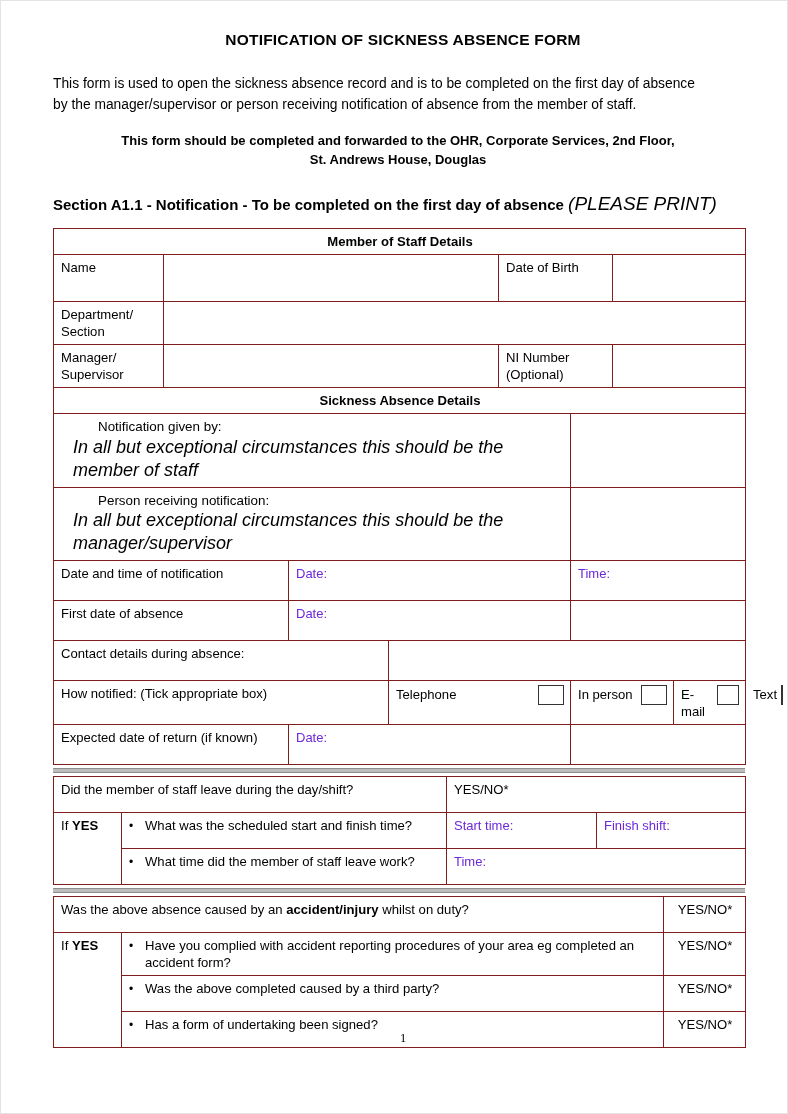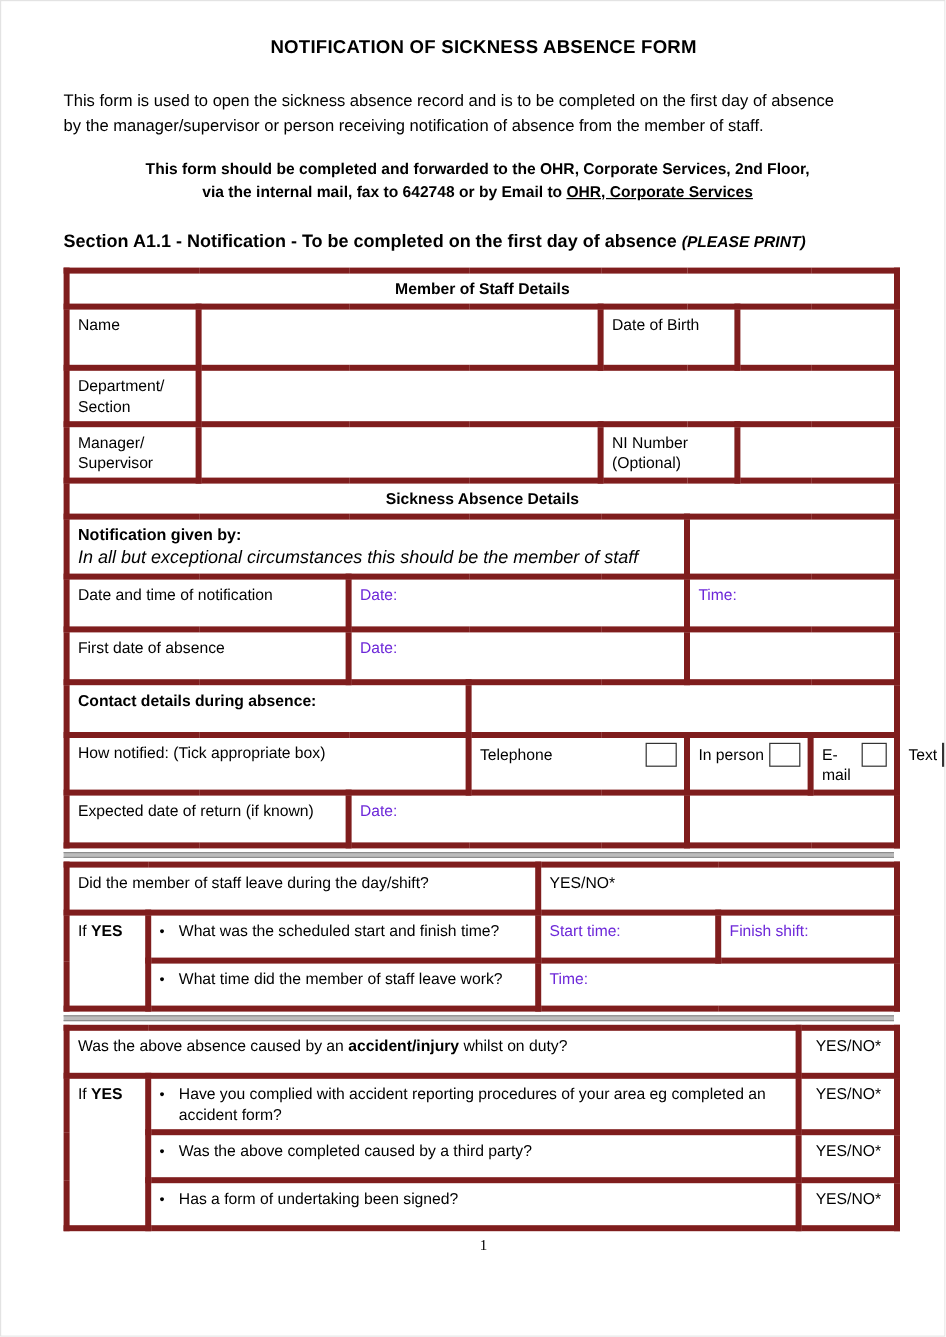--- a/index.html
+++ b/index.html
@@ -53,33 +53,33 @@
     text-decoration: underline;
   }
   .section-head {
     font-size: 15px;
     font-weight: bold;
     margin-top: 24px;
     margin-bottom: 13px;
     white-space: nowrap;
   }
   .section-head .please-print {
-    font-weight: bold;
+    font-weight: normal;
     font-style: italic;
-    font-size: 13px;
+    font-size: 19px;
   }
 
   
   table.form {
     border-collapse: collapse;
     width: 692px;
     table-layout: fixed;
   }
   table.form td {
-    border: 5px solid #7f1d1d;
+    border: 1px solid #7f1d1d;
     vertical-align: top;
     padding: 4px 6px 4px 7px;
     font-size: 13.1px;
     line-height: 1.3;
     background: #ffffff;
   }
   td.bandhead {
     background: #c3c3c3;
     text-align: center;
     font-weight: bold;
@@ -92,26 +92,28 @@
     background: #c3c3c3;
   }
   td.mid {
     vertical-align: middle;
   }
   .ph {
     color: #6d28d9;
     font-size: 13px;
   }
   .lbl-b {
-    font-weight: bold;
+    font-weight: normal;
     font-size: 13.4px;
+    margin-left: 37px;
   }
   .lbl-i {
     font-style: italic;
-    font-size: 15px;
+    font-size: 18px;
+    margin-left: 12px;
   }
   .tickbox {
     display: inline-block;
     width: 26px;
     height: 20px;
     border: 1.4px solid #333333;
     background: #ffffff;
     vertical-align: middle;
     box-sizing: border-box;
   }
@@ -164,21 +166,21 @@
 
 <div id="page">
   <div class="inner">
 
     <div class="doc-title">NOTIFICATION OF SICKNESS ABSENCE FORM</div>
 
     <div class="intro">This form is used to open the sickness absence record and is to be completed on the first day of absence by the manager/supervisor or person receiving notification of absence from the member of staff.</div>
 
     <div class="forward-block">
       <div>This form should be completed and forwarded to the OHR, Corporate Services, 2nd Floor,</div>
-      <div><span>via the internal mail, fax to 642748 or by Email to </span><span class="u">OHR, Corporate Services</span></div>
+      <div>St. Andrews House, Douglas</div>
     </div>
 
     <div class="section-head"><span>Section A1.1 - Notification - To be completed on the first day of absence</span> <span class="please-print">(PLEASE PRINT)</span></div>
 
     <table class="form">
       <colgroup>
         <col style="width:110px">
         <col style="width:125px">
         <col style="width:100px">
         <col style="width:110px">
@@ -217,20 +219,27 @@
       </tr>
 
       <tr>
         <td colspan="5" style="height:32px">
           <div class="lbl-b">Notification given by:</div>
           <div class="lbl-i">In all but exceptional circumstances this should be the member of staff</div>
         </td>
         <td colspan="3"></td>
       </tr>
 
+      <tr>
+        <td colspan="5" style="height:32px">
+          <div class="lbl-b">Person receiving notification:</div>
+          <div class="lbl-i">In all but exceptional circumstances this should be the manager/supervisor</div>
+        </td>
+        <td colspan="3"></td>
+      </tr>
 
       <tr>
         <td class="mid" colspan="2" style="height:31px">Date and time of notification</td>
         <td class="mid" colspan="3"><span class="ph">Date:</span></td>
         <td class="mid" colspan="3"><span class="ph">Time:</span></td>
       </tr>
 
       <tr>
         <td class="mid" colspan="2" style="height:31px">First date of absence</td>
         <td class="mid" colspan="3"><span class="ph">Date:</span></td>

